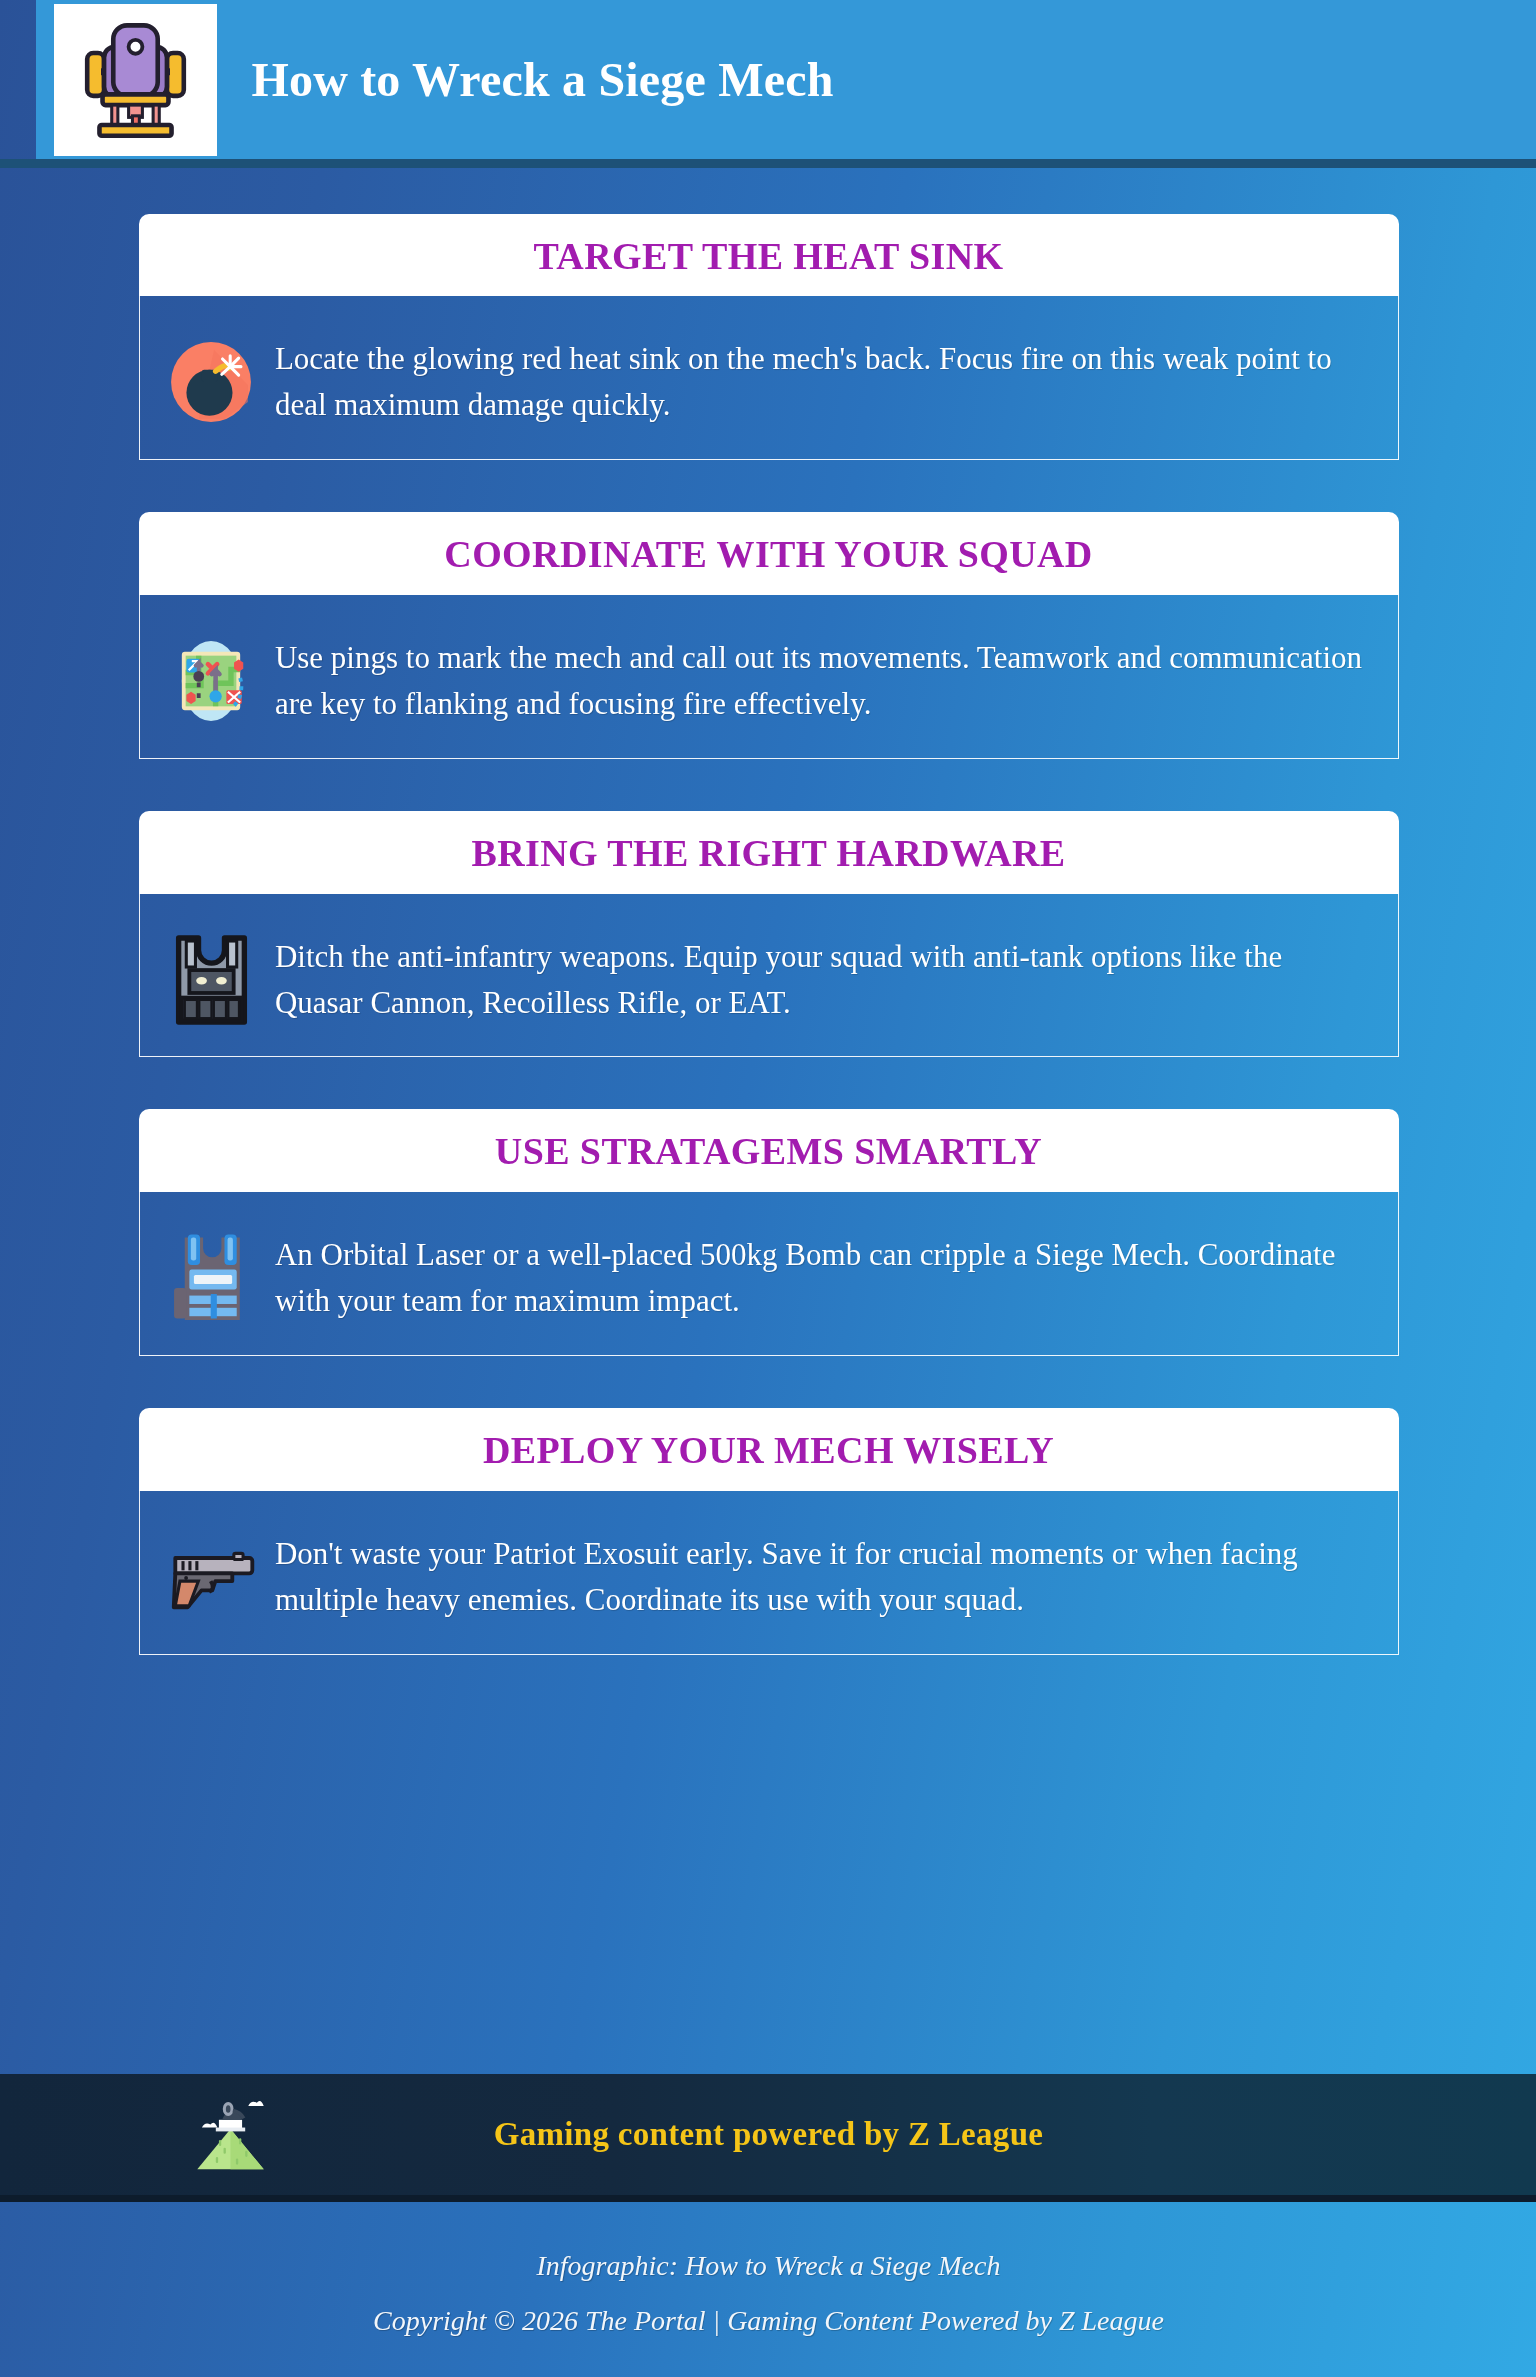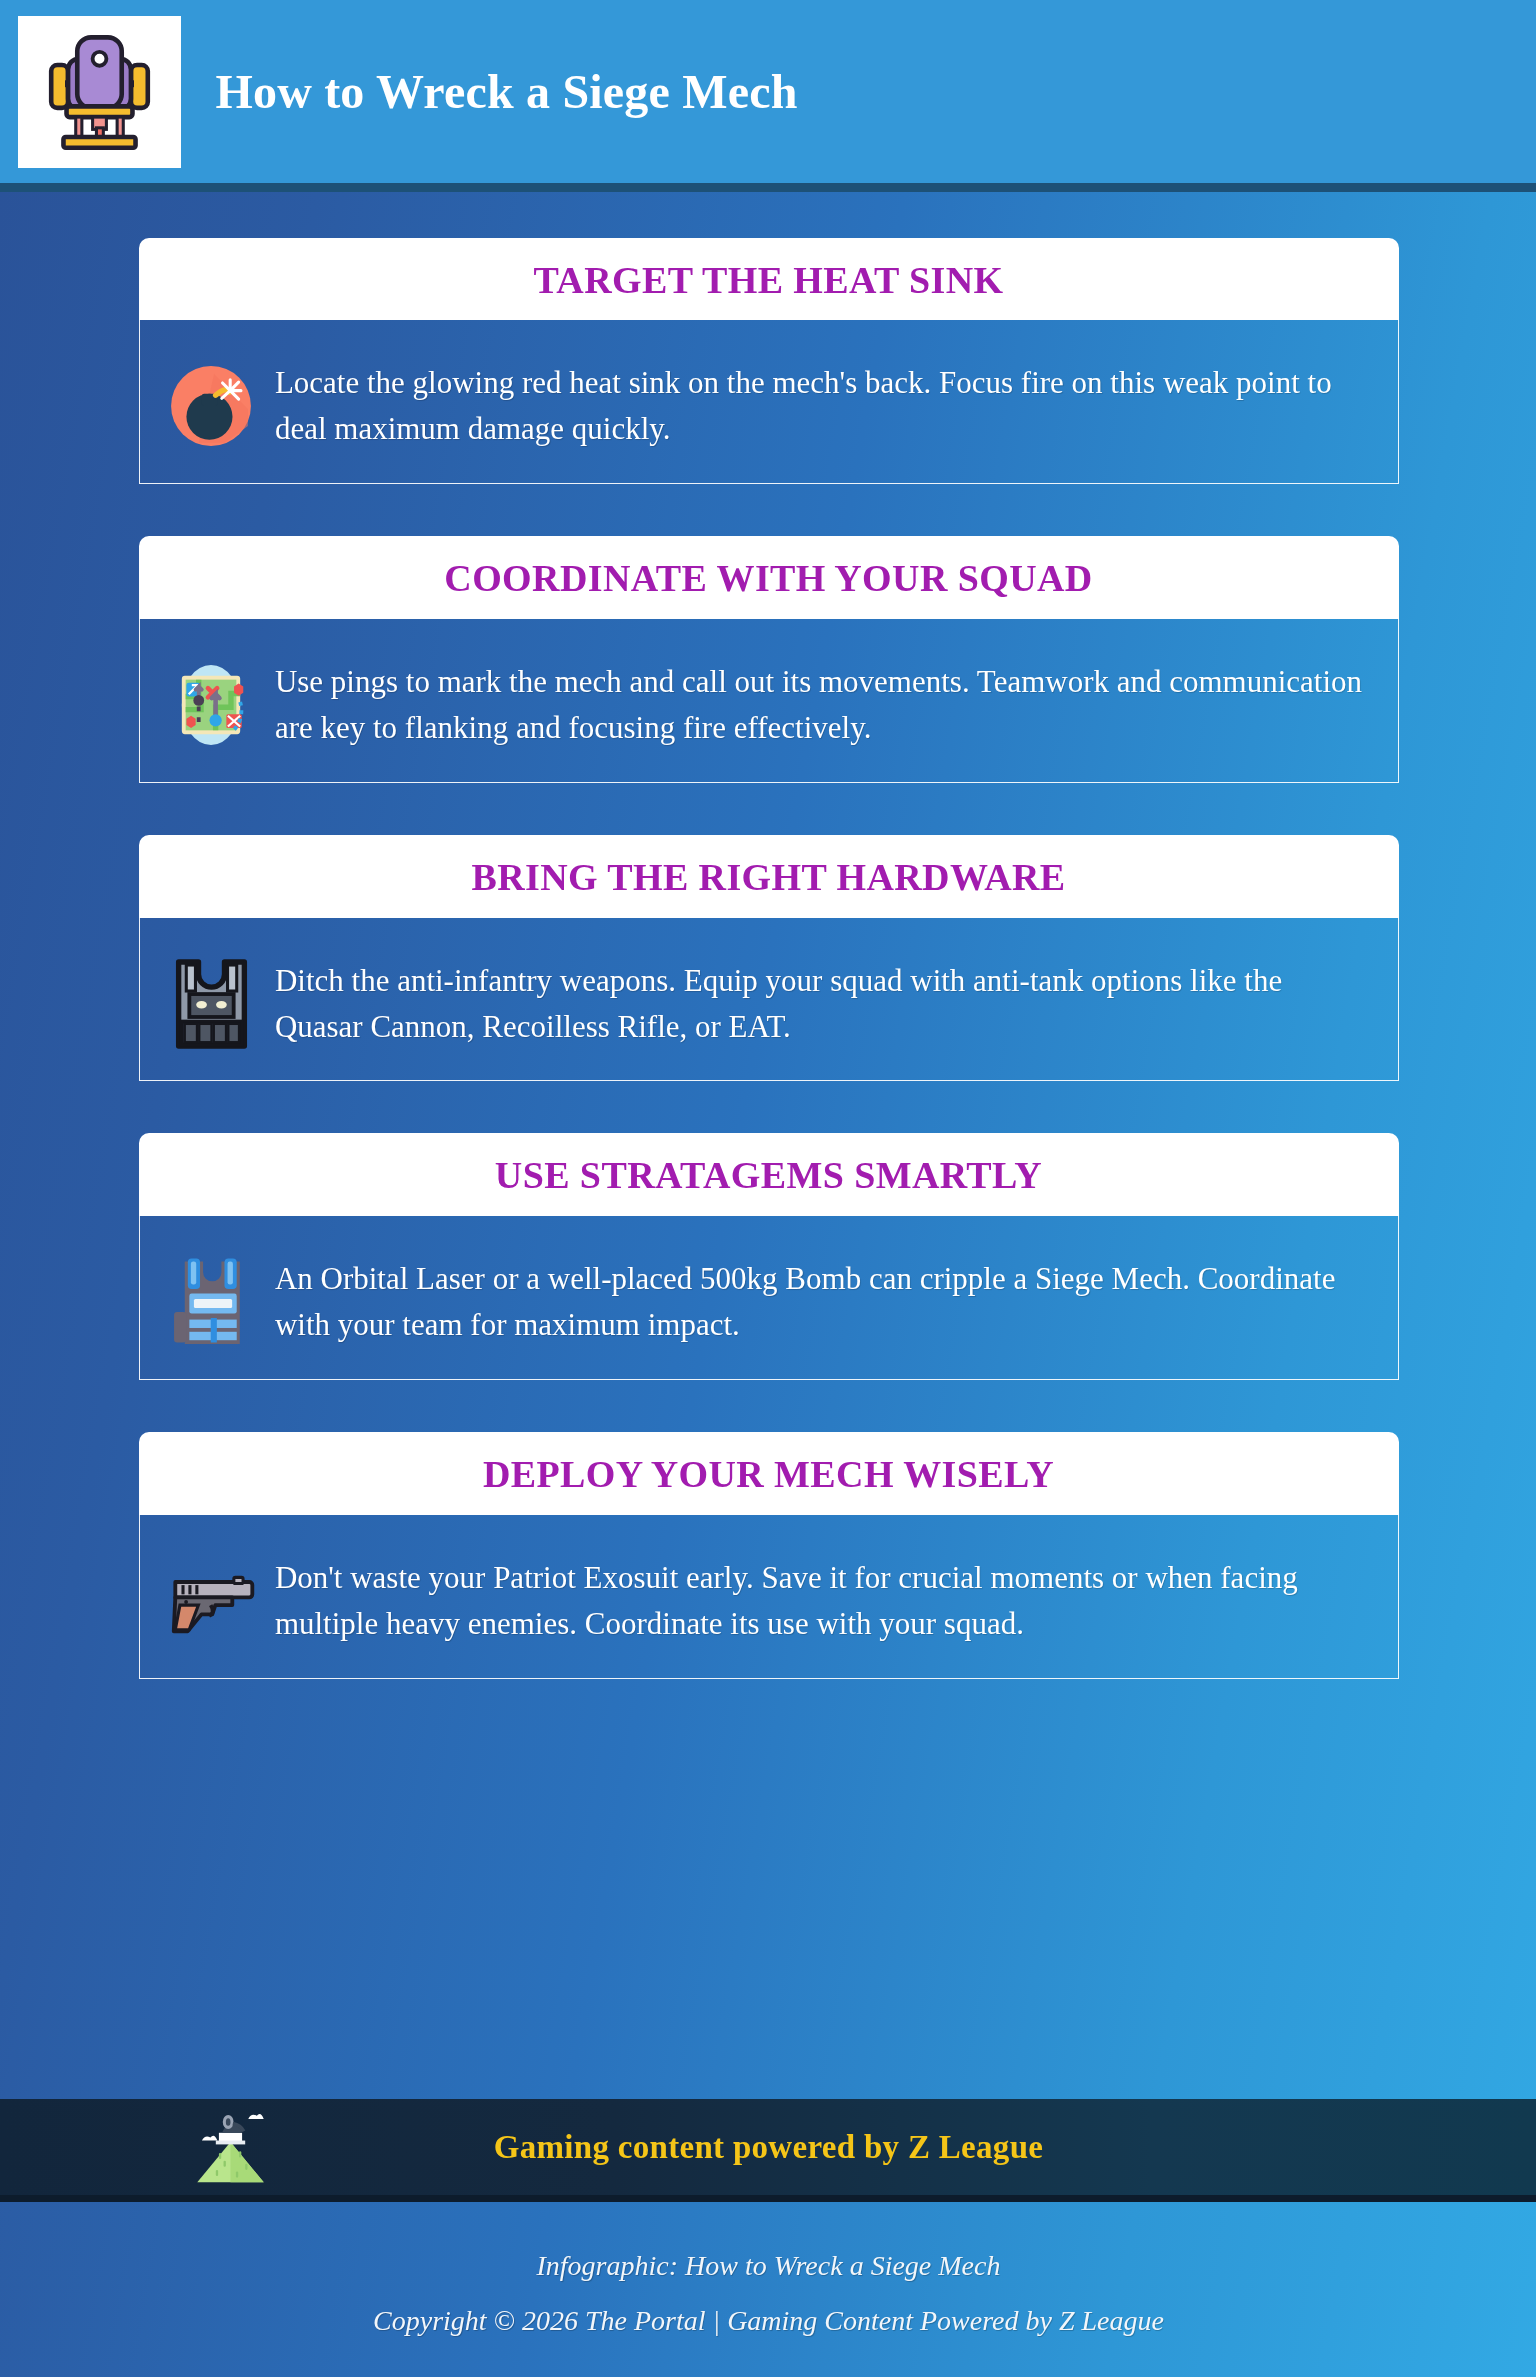--- a/index.html
+++ b/index.html
@@ -21,27 +21,28 @@
     width: 1537px;
     min-height: 2377px;
     position: relative;
     background: linear-gradient(100deg, #2a5298 0%, #2b5ba3 18%, #2a72bd 48%, #2e97d6 78%, #32a9e4 100%);
     display: flex;
     flex-direction: column;
   }
 
   
   .header {
-    height: 183px;
+    height: 159px;
     background: #3498d8;
     display: flex;
     align-items: center;
     padding-left: 18.4px;
     flex: 0 0 auto;
     position: relative;
+    margin-left: 36px;
   }
 
   .header-logo-box {
     width: 163px;
     height: 152px;
     background: #ffffff;
     display: flex;
     align-items: center;
     justify-content: center;
     flex: 0 0 auto;
@@ -118,21 +119,21 @@
     color: #ffffff;
     font-size: 31px;
     line-height: 1.48;
     font-family: "Liberation Serif", "DejaVu Serif", serif;
     text-shadow: 0.8px 0.8px 0.8px rgba(0,0,0,0.18);
   }
 
   
   .footer-banner {
     background: linear-gradient(90deg, #12263c 0%, #14293f 40%, #143850 75%, #11394f 100%);
-    height: 96px;
+    height: 121px;
     display: flex;
     align-items: center;
     position: relative;
     flex: 0 0 auto;
   }
 
   .footer-banner-icon {
     width: 92px;
     height: 92px;
     margin-left: 184px;

